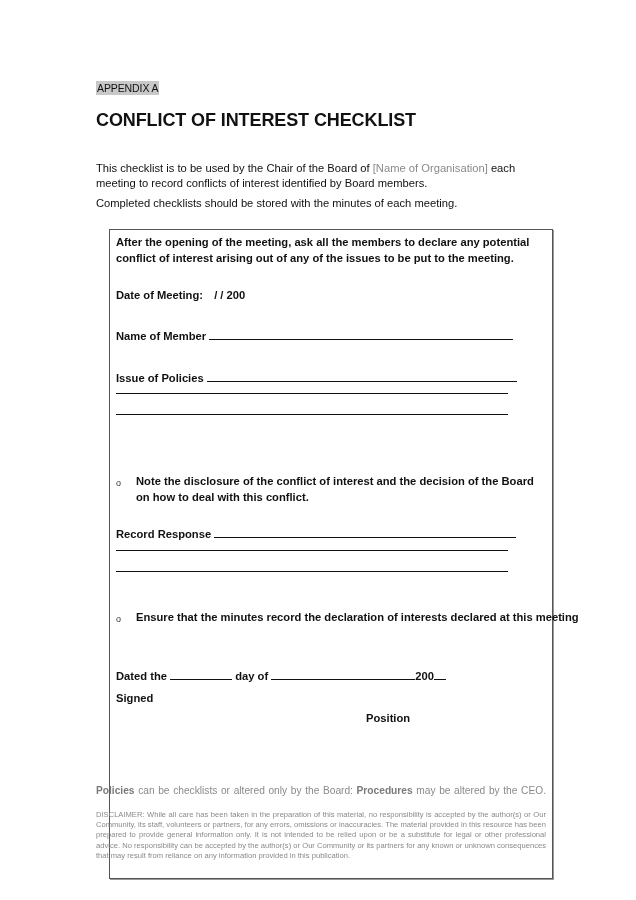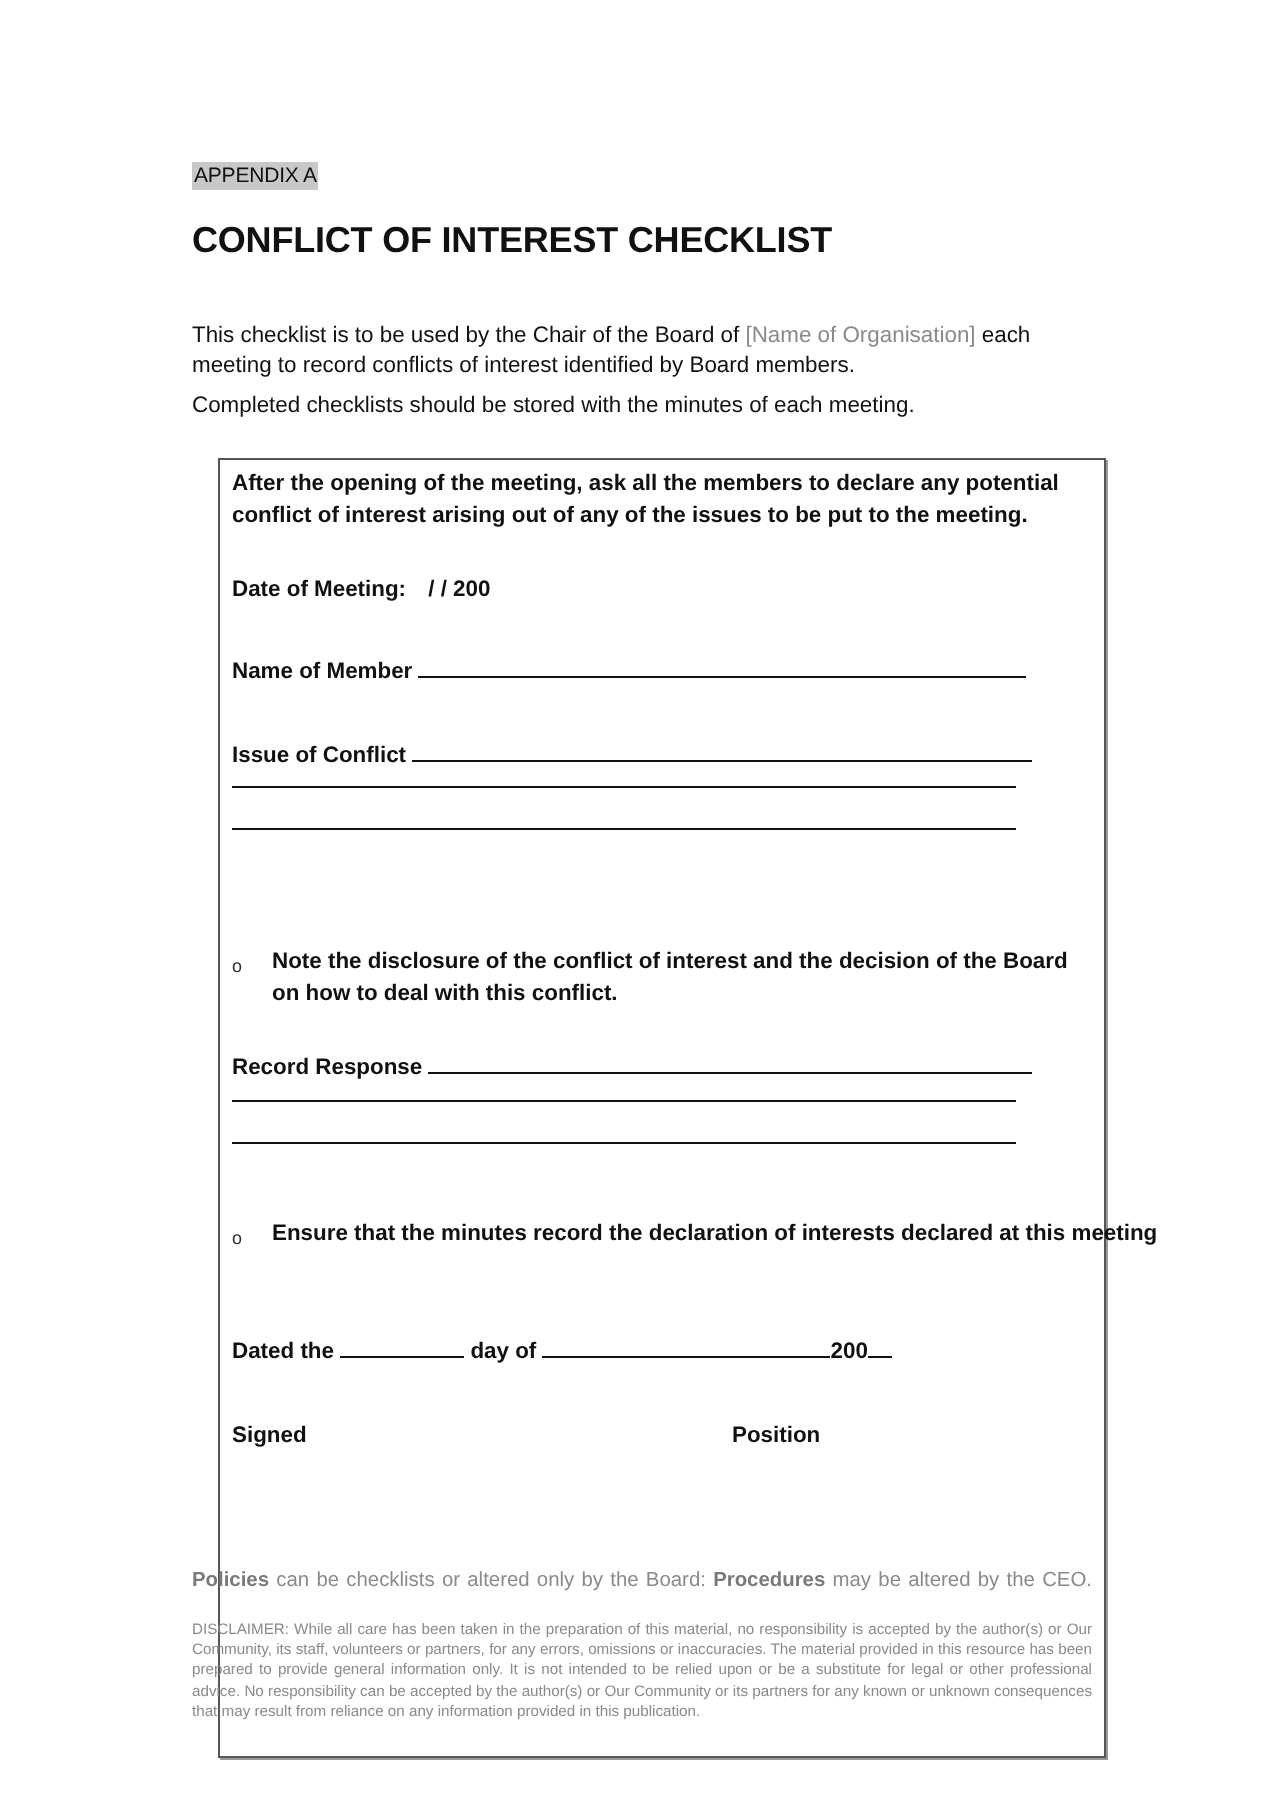--- a/index.html
+++ b/index.html
@@ -104,21 +104,21 @@
     <span>Date of Meeting:</span>
     <span style="margin-left:8px;margin-top:34px;">/   / 200</span>
   </div>
 
   <div class="t" style="top:98px;">
     <span>Name of Member</span>
     <span class="ul" style="width:304px;"></span>
   </div>
 
   <div class="t" style="top:140px;">
-    <span>Issue of Conflict</span>
+    <span>Issue of Policies</span>
     <span class="ul" style="width:310px;"></span>
   </div>
   <div class="fullline" style="top:163px;"></div>
   <div class="fullline" style="top:184px;"></div>
 
   <div class="bullet" style="top:248px;">o</div>
   <div class="t wrap" style="top:243px; left:26px; width:412px;">Note the disclosure of the conflict of interest and the decision of the Board on how to deal with this conflict.</div>
 
   <div class="t" style="top:296px;">
     <span>Record Response</span>
@@ -130,21 +130,21 @@
   <div class="bullet" style="top:384px;">o</div>
   <div class="t" style="top:379px; left:26px;">Ensure that the minutes record the declaration of interests declared at this meeting</div>
 
   <div class="t" style="top:438px;">
     <span>Dated the</span>
     <span class="ul" style="width:62px;"></span>
     <span>day of</span>
     <span class="ul" style="width:144px;"></span><span>200</span><span class="ul" style="width:12px;"></span>
   </div>
 
-  <div class="t" style="top:480px;">Signed</div>
+  <div class="t" style="top:460px;">Signed</div>
   <div class="t" style="top:480px; left:256px;">Position</div>
 </div>
 
 <div class="abs policies">
   <b>Policies</b><span> can be checklists or altered only by the Board: </span><b>Procedures</b><span> may be altered by the CEO.</span>
 </div>
 
 <div class="abs disclaimer">DISCLAIMER: While all care has been taken in the preparation of this material, no responsibility is accepted by the author(s) or Our Community, its staff, volunteers or partners, for any errors, omissions or inaccuracies. The material provided in this resource has been prepared to provide general information only. It is not intended to be relied upon or be a substitute for legal or other professional advice. No responsibility can be accepted by the author(s) or Our Community or its partners for any known or unknown consequences that may result from reliance on any information provided in this publication.</div>
 
 </body></html>

